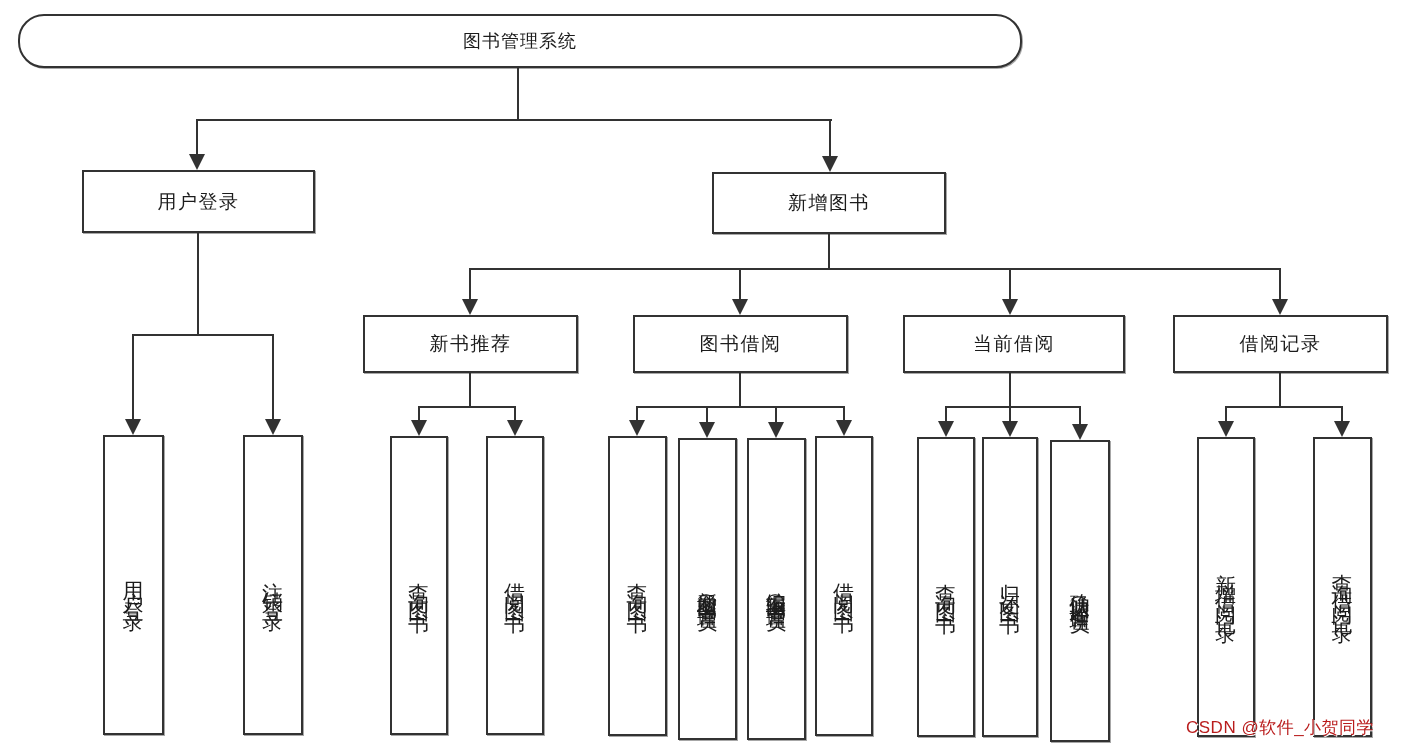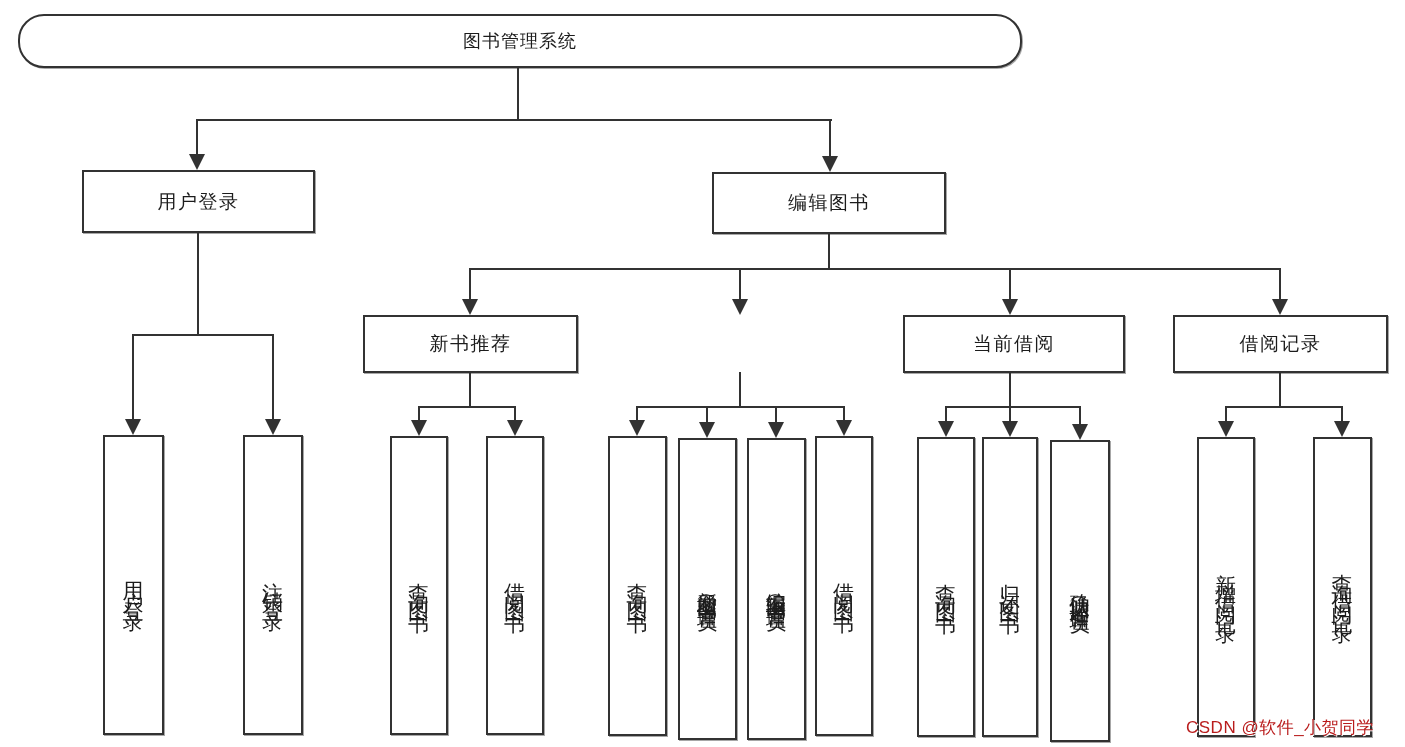--- a/index.html
+++ b/index.html
@@ -38,27 +38,30 @@
 
   <div class="box hbox rootbox" style="left:18px;top:14px;width:1004px;height:54px;border-radius:26px;">
     <span>图书管理系统</span>
   </div>
 
   <div class="box hbox" style="left:82px;top:170px;width:233px;height:63px;">
     <span>用户登录</span>
   </div>
 
   <div class="box hbox" style="left:712px;top:172px;width:234px;height:62px;">
-    <span>编辑图书</span>
+    <span>新增图书</span>
   </div>
 
   <div class="box hbox" style="left:363px;top:315px;width:215px;height:58px;">
     <span>新书推荐</span>
   </div>
 
+  <div class="box hbox" style="left:633px;top:315px;width:215px;height:58px;">
+    <span>图书借阅</span>
+  </div>
 
   <div class="box hbox" style="left:903px;top:315px;width:222px;height:58px;">
     <span>当前借阅</span>
   </div>
 
   <div class="box hbox" style="left:1173px;top:315px;width:215px;height:58px;align-items:center;">
     <span>借阅记录</span>
   </div>
 
   <div class="box vbox" style="left:103px;top:435px;width:61px;height:300px;">

